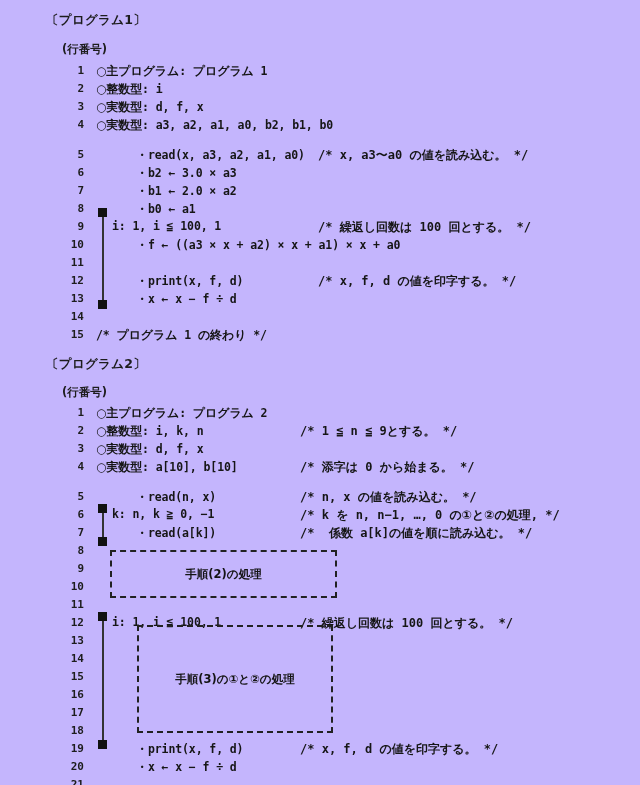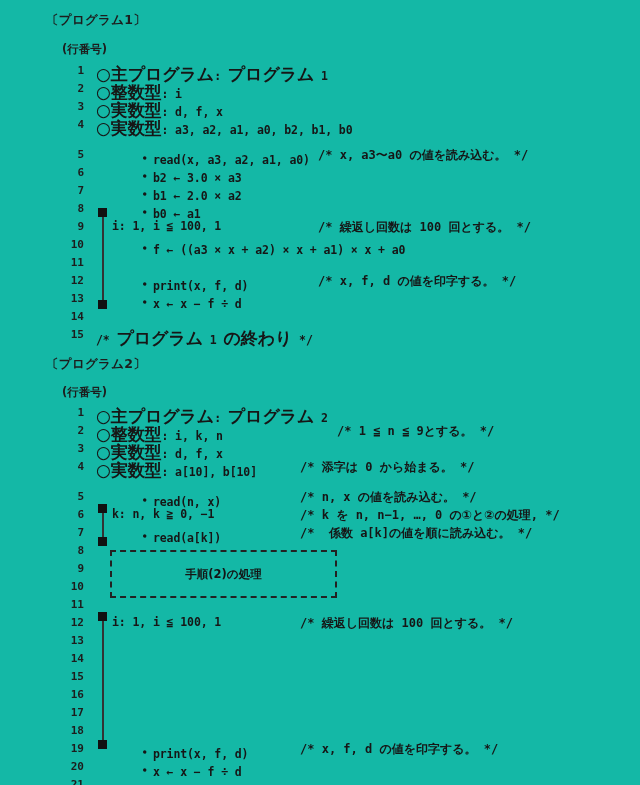--- a/index.html
+++ b/index.html
@@ -12,21 +12,21 @@
     height: 785px;
     position: relative;
     font-family: "DejaVu Sans", sans-serif;
     color: #1a1a1a;
     overflow: hidden;
   }
 
   .page {
     position: absolute;
     inset: 0;
-    background: #14b8a6;
+    background: #c4b5fd;
   }
 
   
   .prog-title {
     position: absolute;
     font-size: 12.5px;
     font-weight: 700;
     letter-spacing: 0.3px;
     white-space: nowrap;
     color: #1d1d1d;
@@ -69,21 +69,21 @@
     font-weight: 700;
     white-space: pre;
     color: #161616;
     letter-spacing: -0.1px;
   }
   .code.indent1 { left: 112px; }
   .code.indent2 { left: 136px; }
   .code .jp {
     font-family: "DejaVu Sans", sans-serif;
     font-weight: 700;
-    font-size: 17px;
+    font-size: 12px;
   }
   .comment {
     position: absolute;
     top: 1px;
     font-family: "DejaVu Sans Mono", monospace;
     font-size: 12px;
     font-weight: 700;
     white-space: pre;
     color: #161616;
   }
@@ -204,21 +204,21 @@
   <div class="sub-title" style="left:62px; top:385px;">(行番号)</div>
 
   <div class="listing" id="p2-listing" style="top:404px;">
       <div class="row">
         <div class="lineno">1</div>
         <div class="code"><span class="jp">○主プログラム</span>: <span class="jp">プログラム</span> 2</div>
       </div>
       <div class="row">
         <div class="lineno">2</div>
         <div class="code"><span class="jp">○整数型</span>: i, k, n</div>
-        <div class="comment" style="left: 300px; margin-left: 37px;">/* 1 ≦ n ≦ 9<span class="jp">とする。</span> */</div>
+        <div class="comment" style="left: 300px;">/* 1 ≦ n ≦ 9<span class="jp">とする。</span> */</div>
       </div>
       <div class="row">
         <div class="lineno">3</div>
         <div class="code"><span class="jp">○実数型</span>: d, f, x</div>
       </div>
       <div class="row">
         <div class="lineno">4</div>
         <div class="code"><span class="jp">○実数型</span>: a[10], b[10]</div>
         <div class="comment" style="left: 300px; text-align: center;">/* <span class="jp">添字は</span> 0 <span class="jp">から始まる。</span> */</div>
       </div>
@@ -291,14 +291,17 @@
   <div class="loop-box" style="left:98px; top:537px;"></div>
 
   <div class="loop-box" style="left:98px; top:612px;"></div>
   <div class="loop-bar" style="left:101.5px; top:621px; height:119px;"></div>
   <div class="loop-box" style="left:98px; top:740px;"></div>
 
   <div class="dashbox" style="left:110px; top:550px; width:227px; height:48px;">
     <span>手順(2)の処理</span>
   </div>
 
+  <div class="dashbox" style="left:137px; top:625px; width:196px; height:108px;">
+    <span>手順(3)の①と②の処理</span>
+  </div>
 
 </div>
 
 </body></html>

